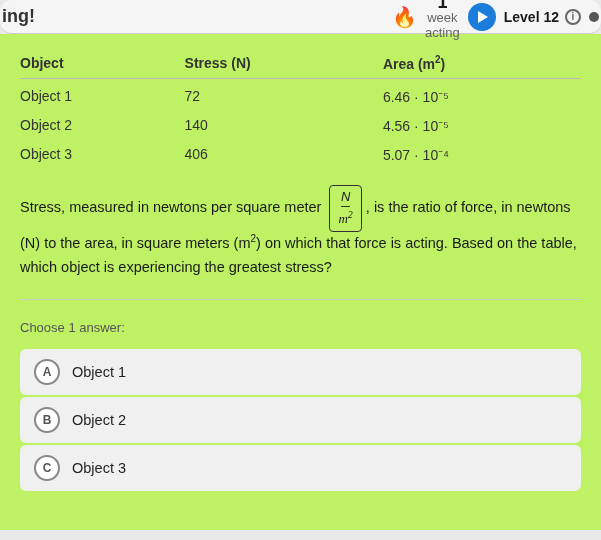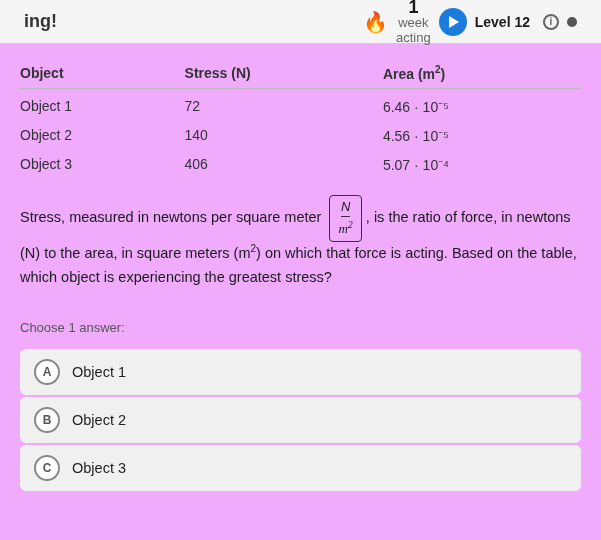--- a/index.html
+++ b/index.html
@@ -12,22 +12,23 @@
       font-size: 15px;
       color: #1a1a1a;
     }
 
     .top-bar {
       background: #f5f5f5;
       border-bottom: 1px solid #ccc;
       display: flex;
       align-items: center;
       justify-content: space-between;
-      padding: 8px 24px;
-      height: 44px;
+      padding: 8px 2px;
+      height: 34px;
+      border-radius: 12px;
     }
 
     .top-bar-left {
       font-size: 18px;
       font-weight: 600;
       color: #333;
     }
 
     .streak-section {
       display: flex;
@@ -73,21 +74,21 @@
       content: '';
       border-style: solid;
       border-width: 6px 0 6px 10px;
       border-color: transparent transparent transparent white;
       margin-left: 2px;
     }
 
     .level-section {
       display: flex;
       align-items: flex-end;
-      gap: 13px;
+      gap: 6px;
       font-size: 14px;
       font-weight: 600;
     }
 
     .level-dot {
       width: 10px;
       height: 10px;
       background: #555;
       border-radius: 50%;
     }
@@ -100,21 +101,21 @@
       display: inline-flex;
       align-items: center;
       justify-content: center;
       font-size: 10px;
       font-weight: 700;
       color: #666;
       cursor: pointer;
     }
 
     .main-content {
-      background: #f0abfc;
+      background: #bef264;
       padding: 16px 20px;
       min-height: 496px;
     }
 
     .data-table {
       width: 100%;
       border-collapse: collapse;
       margin-bottom: 16px;
     }
 
@@ -134,21 +135,21 @@
     }
 
     .data-table tr:first-child td {
       padding-top: 8px;
     }
 
     .question-text {
       font-size: 14.5px;
       line-height: 1.6;
       color: #1a1a1a;
-      margin-bottom: 30px;
+      margin-bottom: 20px;
     }
 
     .fraction-box {
       display: inline-flex;
       align-items: center;
       justify-content: center;
       border: 1.5px solid #333;
       border-radius: 4px;
       padding: 4px 8px;
       margin: 0 4px;
@@ -173,21 +174,21 @@
       padding-top: 2px;
       font-style: italic;
       font-family: Liberation Serif, serif;
     }
 
     .choose-label {
       font-size: 13px;
       color: #555;
       margin-bottom: 14px;
       border-top: 1px solid #ccc;
-      padding-top: 0;
+      padding-top: 20px;
     }
 
     .answer-options {
       display: flex;
       flex-direction: column;
       gap: 2px;
     }
 
     .answer-option {
       display: flex;

